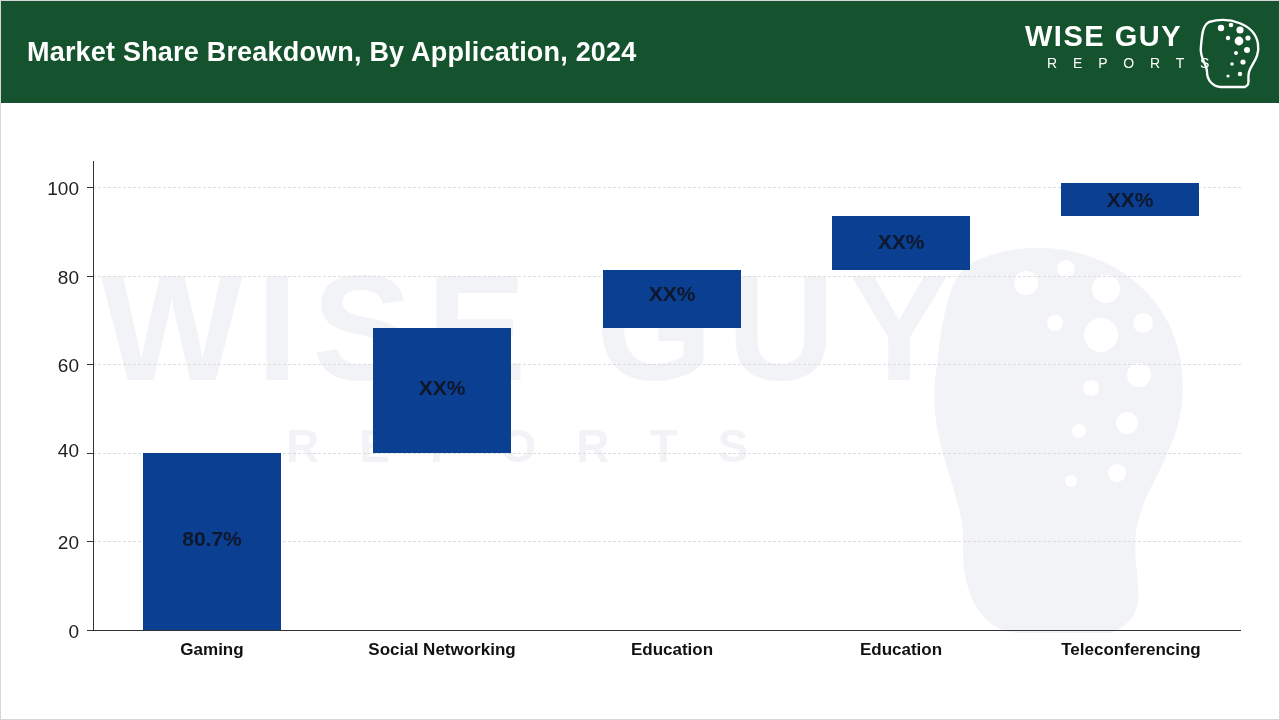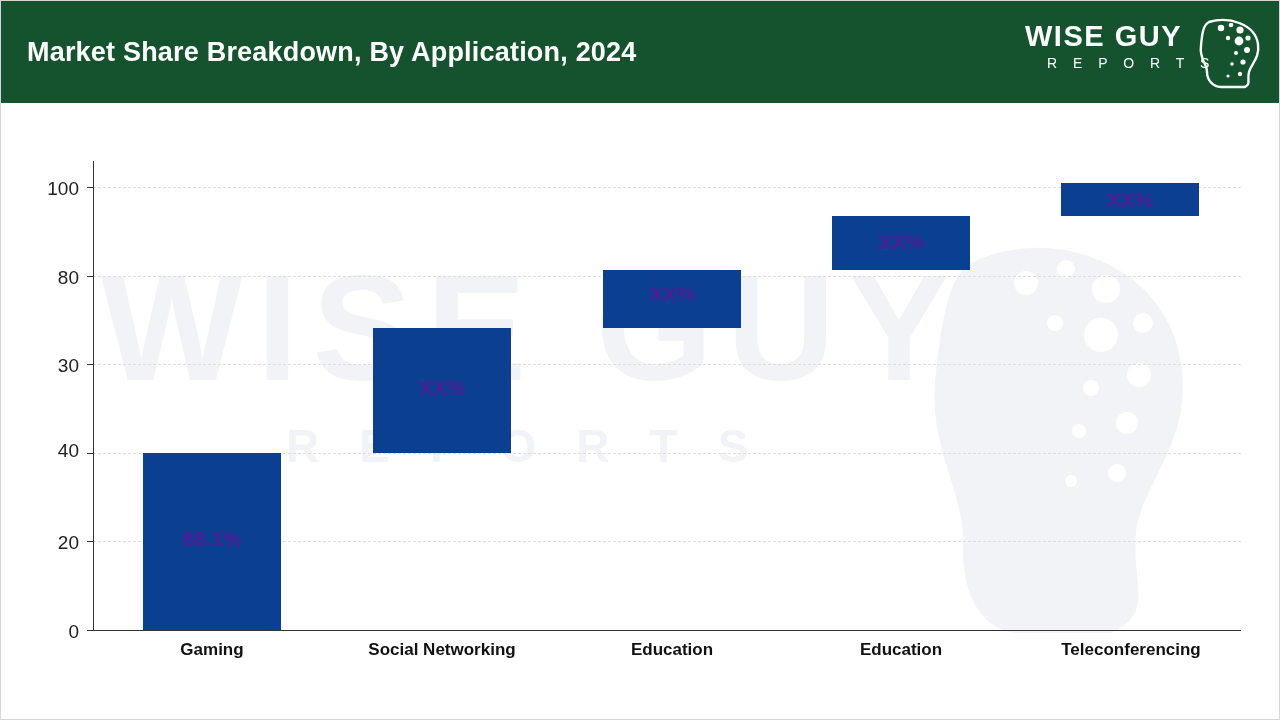--- a/index.html
+++ b/index.html
@@ -171,21 +171,21 @@
     width: 6px;
     height: 1px;
     background: #333333;
   }
   .bar {
     position: absolute;
     background: #0b3f92;
   }
   .bar-label {
     position: absolute;
-    color: #4c1d95;
+    color: #0f172a;
     font-size: 21px;
     font-weight: bold;
     text-align: center;
     line-height: 1;
     white-space: nowrap;
   }
   .cat-label {
     position: absolute;
     top: 538px;
     color: #111111;
@@ -263,27 +263,27 @@
 
       <div class="tick-mark" style="top:84px;"></div>
       <div class="tick-mark" style="top:173px;"></div>
       <div class="tick-mark" style="top:261px;"></div>
       <div class="tick-mark" style="top:350px;"></div>
       <div class="tick-mark" style="top:438px;"></div>
       <div class="tick-mark" style="top:527px;"></div>
 
       <div class="tick-label" style="left:18px; top:76px;">100</div>
       <div class="tick-label" style="left:18px; top:165px;">80</div>
-      <div class="tick-label" style="left:18px; top:253px;">30</div>
+      <div class="tick-label" style="left:18px; top:253px;">60</div>
       <div class="tick-label" style="left:18px; top:338px;">40</div>
       <div class="tick-label" style="left:18px; top:430px;">20</div>
       <div class="tick-label" style="left:18px; top:519px;">0</div>
 
       <div class="bar" style="left:142px; top:350px; width:138px; height:177px;"></div>
-      <div class="bar-label" style="left:142px; top:425px; width:138px;">88.1%</div>
+      <div class="bar-label" style="left:142px; top:425px; width:138px;">80.7%</div>
 
       <div class="bar" style="left:372px; top:225px; width:138px; height:125px;"></div>
       <div class="bar-label" style="left:372px; top:274px; width:138px;">XX%</div>
 
       <div class="bar" style="left:602px; top:167px; width:138px; height:58px;"></div>
       <div class="bar-label" style="left:602px; top:180px; width:138px;">XX%</div>
 
       <div class="bar" style="left:831px; top:113px; width:138px; height:54px;"></div>
       <div class="bar-label" style="left:831px; top:128px; width:138px;">XX%</div>
 

